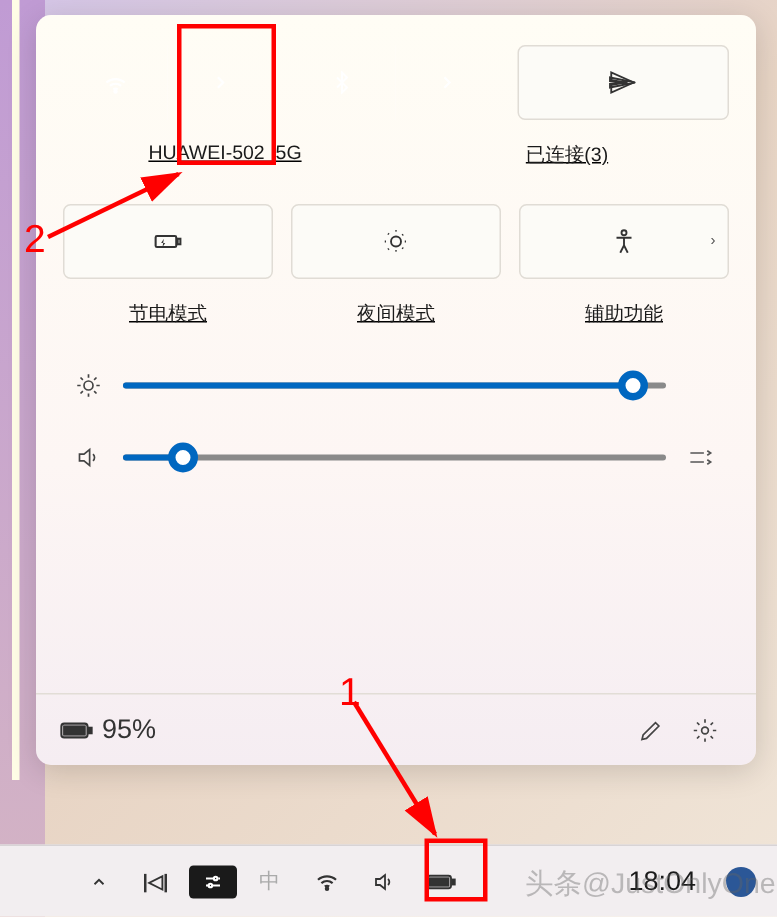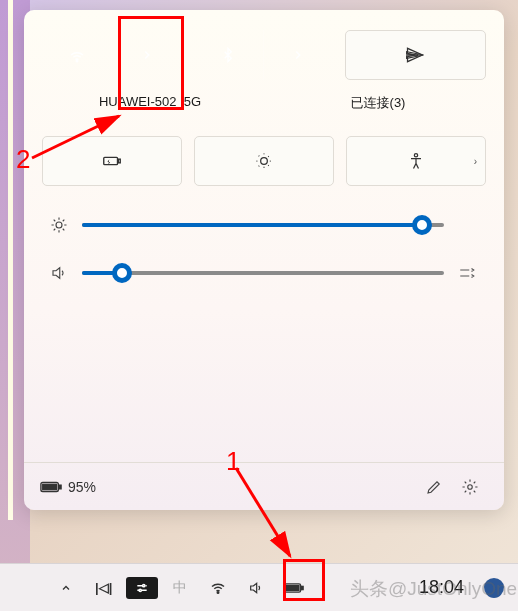--- a/index.html
+++ b/index.html
@@ -6,31 +6,31 @@
     body { width: 518px; height: 611px; background: linear-gradient(135deg, #d4c5e8 0%, #e8d5c5 50%, #f0e5d8 100%); position: relative; overflow: hidden; }
     .bg-left { position: absolute; left: 0; top: 0; width: 30px; height: 100%; background: linear-gradient(180deg, #c09bd4 0%, #d4b4c4 100%); }
     .bg-stripe { position: absolute; left: 8px; top: 0; width: 5px; height: 520px; background: #fffde6; }
     .panel { position: absolute; left: 24px; top: 10px; width: 480px; height: 500px; background: linear-gradient(180deg, #fffdf5 0%, #fdf6f4 60%, #f5edf2 100%); border-radius: 10px; box-shadow: 0 4px 20px rgba(0,0,0,0.15); padding: 20px 18px 12px; }
     .tile-row { display: flex; gap: 12px; margin-bottom: 8px; }
     .tile { flex: 1; height: 50px; border-radius: 5px; display: flex; align-items: center; justify-content: center; position: relative; }
     .tile.inactive { background: #fcfbf7; border: 1px solid #e0dcd5; color: #333; }
     .split-tile { display: flex; flex: 1; gap: 0; }
     .split-tile .half { flex: 1; height: 50px; border-radius: 5px 0 0 5px; display: flex; align-items: center; justify-content: center; }
     .split-tile .half.right { border-radius: 0 5px 5px 0; border-left: 1px solid rgba(255,255,255,0.2); }
-    .tile-label-row { display: flex; gap: 12px; margin-bottom: 24px; }
+    .tile-label-row { display: flex; gap: 12px; margin-bottom: 24px; text-decoration: underline; }
     .tile-label { flex: 1; text-align: center; font-size: 13px; color: #1a1a1a; padding-top: 6px; }
     .chev-small { position: absolute; right: 8px; top: 50%; transform: translateY(-50%); font-size: 10px; color: #555; }
     .slider-row { display: flex; align-items: center; gap: 14px; margin: 30px 8px 24px; }
     .slider-icon { width: 18px; color: #444; }
     .slider-track { flex: 1; height: 4px; background: #8a8a8a; border-radius: 2px; position: relative; }
     .slider-fill { position: absolute; left: 0; top: 0; height: 100%; background: #0067c0; border-radius: 2px; }
     .slider-thumb { position: absolute; top: 50%; transform: translate(-50%, -50%); width: 20px; height: 20px; border-radius: 50%; background: #fff; border: 5px solid #0067c0; }
     .slider-end { width: 20px; color: #555; font-size: 14px; }
     .panel-footer { position: absolute; left: 0; right: 0; bottom: 0; height: 48px; border-top: 1px solid #e2ddd6; display: flex; align-items: center; padding: 0 16px; }
-    .battery-group { display: flex; align-items: center; gap: 6px; font-size: 14px; color: #333; }
+    .battery-group { display: flex; align-items: center; gap: 6px; font-size: 18px; color: #333; }
     .footer-spacer { flex: 1; }
     .footer-btn { width: 36px; height: 36px; display: flex; align-items: center; justify-content: center; color: #444; border-radius: 4px; }
     .taskbar { position: absolute; left: 0; right: 0; bottom: 0; height: 48px; background: #f2eef0; display: flex; align-items: center; padding: 0 8px; gap: 6px; border-top: 1px solid #d8d4d6; }
     .tb-item { min-width: 32px; height: 32px; display: flex; align-items: center; justify-content: center; color: #333; font-size: 15px; border-radius: 4px; }
     .tb-item.black { background: #1a1a1a; color: #fff; border-radius: 3px; width: 28px; height: 22px; font-size: 11px; }
     .tb-spacer { flex: 1; }
     .tb-time { font-size: 18px; color: #1a1a1a; padding: 0 8px; }
     .tb-bell { width: 20px; height: 20px; background: #2b5797; border-radius: 50% 50% 50% 50% / 45% 45% 55% 55%; }
     .red-box { position: absolute; border: 3px solid #ff0000; pointer-events: none; }
     .red-num { position: absolute; color: #ff0000; font-size: 26px; font-weight: 400; pointer-events: none; }
@@ -101,20 +101,25 @@
         </svg>
     </div>
     <div class="tile inactive" style="position:relative;">
       <svg width="20" height="20" viewBox="0 0 24 24" fill="none" stroke="#333" stroke-width="1.5">
           <circle cx="12" cy="5" r="2"></circle>
           <path d="M6 9h12M12 9v6M9 21l3-6 3 6"></path>
         </svg>
       <span class="chev-small">›</span>
     </div>
   </div>
+  <div class="tile-label-row">
+    <div class="tile-label">节电模式</div>
+    <div class="tile-label">夜间模式</div>
+    <div class="tile-label">辅助功能</div>
+  </div>
 
   <div class="slider-row">
     <div class="slider-icon">
       <svg width="18" height="18" viewBox="0 0 24 24" fill="none" stroke="#444" stroke-width="1.5">
           <circle cx="12" cy="12" r="4"></circle>
           <path d="M12 2v3M12 19v3M2 12h3M19 12h3M4.9 4.9l2.1 2.1M17 17l2.1 2.1M4.9 19.1L7 17M17 7l2.1-2.1"></path>
         </svg>
     </div>
     <div class="slider-track">
       <div class="slider-fill" style="width:94%;"></div>

